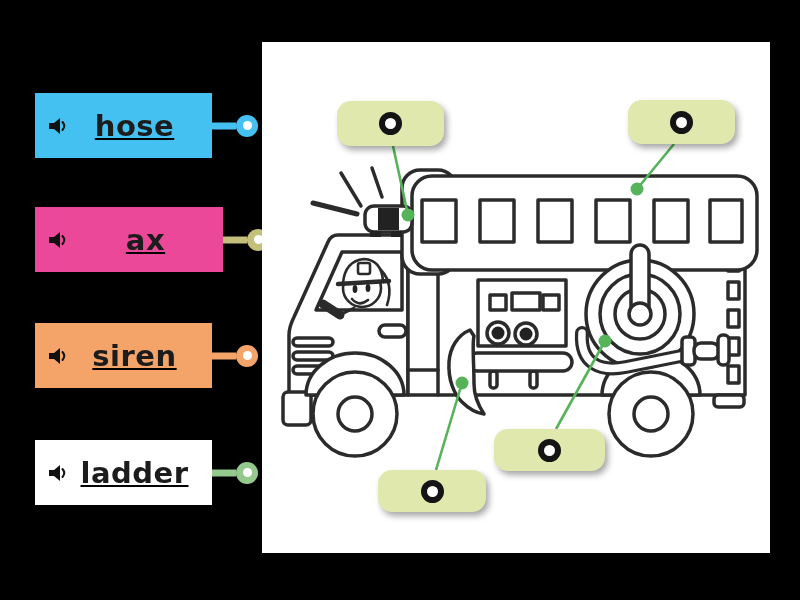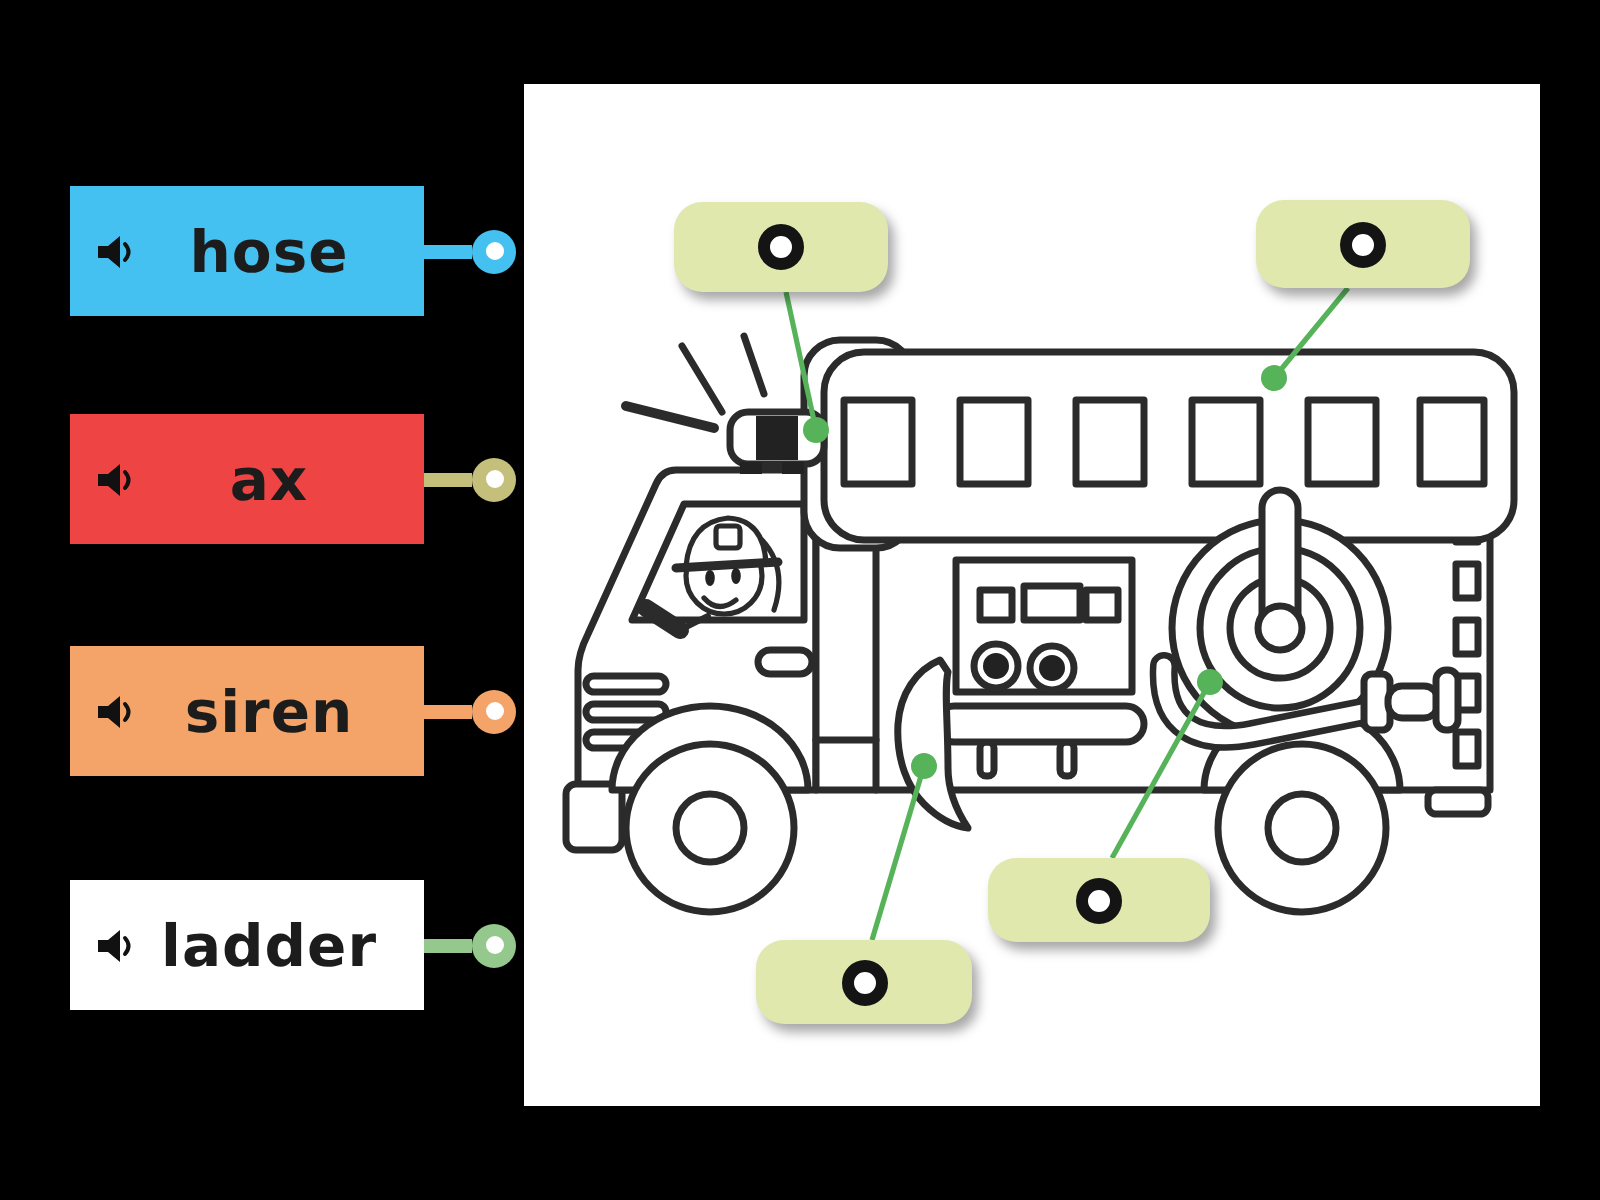--- a/index.html
+++ b/index.html
@@ -1,20 +1,20 @@
 <!DOCTYPE html>
 <html><head>
 <meta charset="utf-8">
 <style>
   html,body{margin:0;padding:0;}
   .stage{position:relative;width:800px;height:600px;background:#000;overflow:hidden;
          font-family:"DejaVu Sans","Liberation Sans",sans-serif;}
   
   .label-card{position:absolute;left:35px;width:177px;height:65px;display:flex;
-              align-items:center;justify-content:center;}
+              align-items:center;justify-content:center;text-decoration:underline;}
   .label-card .speaker{position:absolute;left:13px;top:50%;transform:translateY(-50%);
               width:20px;height:20px;display:flex;align-items:center;justify-content:center;cursor:pointer;}
   .label-card .word{font-size:29px;font-weight:600;color:#1c1c1c;letter-spacing:.5px;
               padding-left:22px;}
   .stub-bar{position:absolute;right:-24px;top:50%;transform:translateY(-50%);
               width:24px;height:7px;}
   .stub-circle{position:absolute;right:-46px;top:50%;transform:translateY(-50%);
               width:22px;height:22px;border-radius:50%;display:flex;align-items:center;justify-content:center;}
   .stub-circle .dot{width:9px;height:9px;border-radius:50%;background:#fff;}
   #card-0{top:93px;} #card-1{top:207px;} #card-2{top:323px;} #card-3{top:440px;}
@@ -42,21 +42,21 @@
         <path d="M14.5 6 Q18 10 14.5 14" stroke="#111" stroke-width="2" fill="none" stroke-linecap="round"></path>
       </svg>
     </span>
     <span class="word">hose</span>
     <span class="stub-bar" style="background: rgb(69, 193, 241);"></span>
     <span class="stub-circle" style="background: rgb(69, 193, 241);">
         <span class="dot"></span>
       </span>
   </div>
 
-  <div class="label-card" id="card-1" style="background: #ef4444;">
+  <div class="label-card" id="card-1" style="background: #ec4899; padding-left: 11px;">
     <span class="speaker">
       <svg width="20" height="20" viewBox="0 0 20 20">
         <polygon points="1,7 6,7 12,2 12,18 6,13 1,13" fill="#111"></polygon>
         <path d="M14.5 6 Q18 10 14.5 14" stroke="#111" stroke-width="2" fill="none" stroke-linecap="round"></path>
       </svg>
     </span>
     <span class="word">ax</span>
     <span class="stub-bar" style="background: rgb(196, 192, 124);"></span>
     <span class="stub-circle" style="background: rgb(196, 192, 124);">
         <span class="dot"></span>

